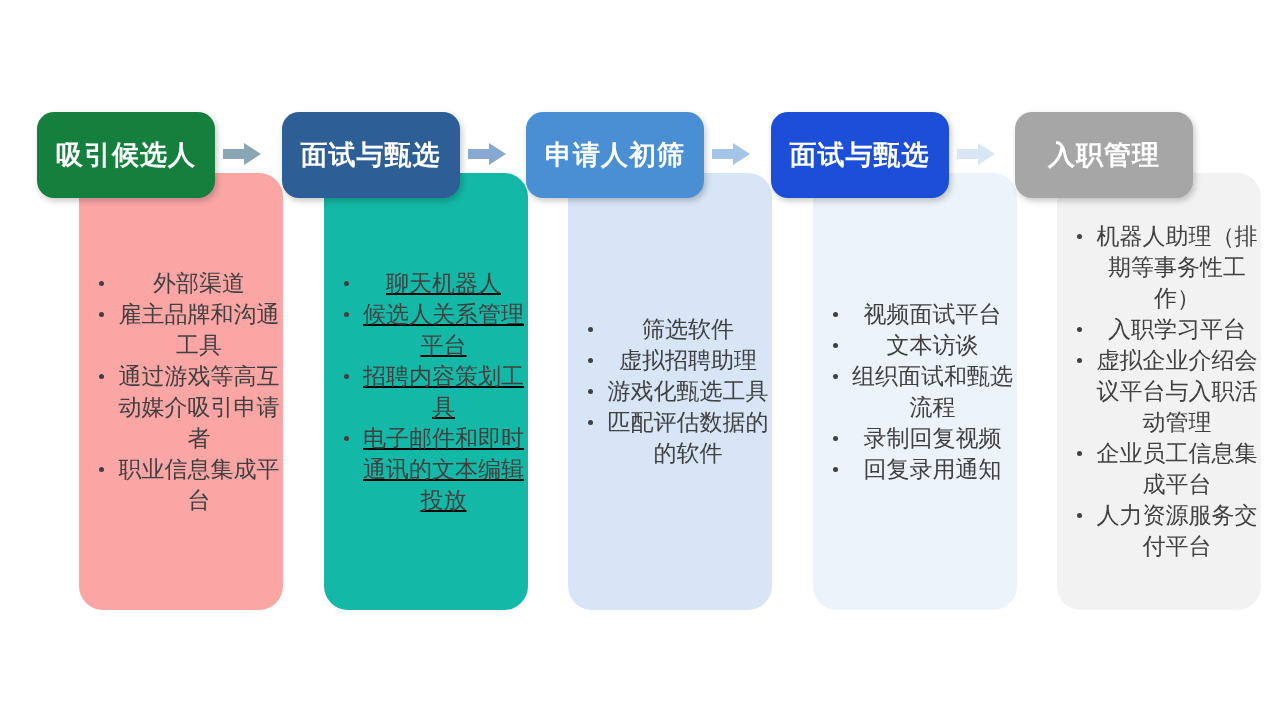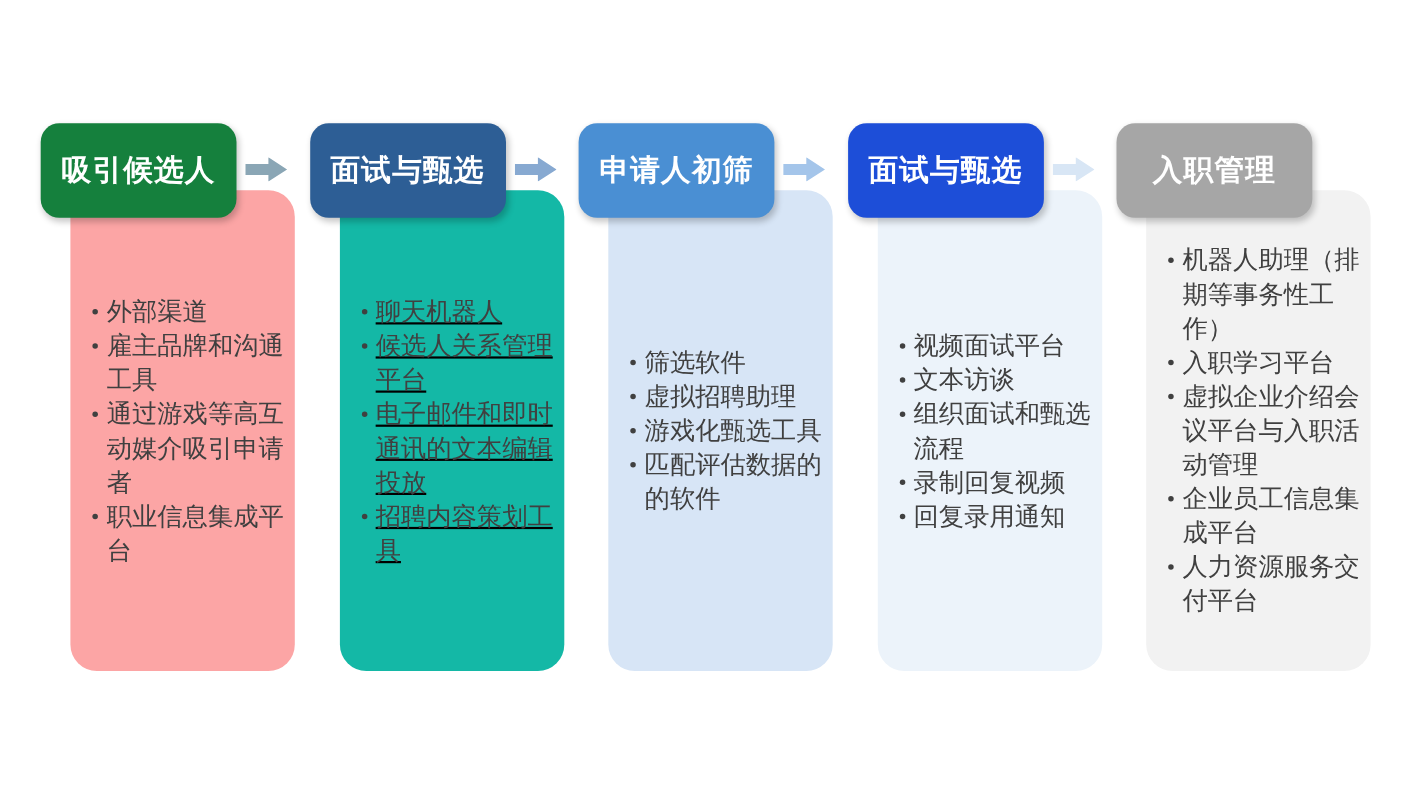--- a/index.html
+++ b/index.html
@@ -36,28 +36,29 @@
   }
   .stage-title {
     color: #ffffff;
     font-size: 27px;
     font-weight: 700;
     letter-spacing: 1px;
     white-space: nowrap;
   }
   .stage-body {
     position: absolute;
-    left: 1px;
+    left: 16px;
     top: 61px;
     width: 204px;
     height: 437px;
     border-radius: 24px;
     display: flex;
     align-items: center;
     z-index: 1;
+    text-align: center;
   }
   .stage-items {
     list-style: none;
     margin: 0;
     padding: 0 0 0 19px;
   }
   .stage-items li {
     position: relative;
     padding-left: 14px;
     width: 174px;
@@ -103,22 +104,22 @@
     </div>
     <svg class="flow-arrow" width="38" height="22" viewBox="0 0 38 22" aria-hidden="true">
       <path d="M0 6 H21 V0 L38 11 L21 22 V16 H0 Z" fill="#8aa6b5"></path>
     </svg>
   </div>
       <div class="stage" style="left: 307.5px;">
     <div class="stage-body" style="background: #14b8a6; text-decoration: underline;">
       <ul class="stage-items">
             <li>聊天机器人</li>
             <li>候选人关系管理平台</li>
+            <li>招聘内容策划工具</li>
             <li>电子邮件和即时通讯的文本编辑投放</li>
-            <li>招聘内容策划工具</li>
           </ul>
     </div>
     <div class="stage-header" style="background: rgb(45, 94, 149);">
       <span class="stage-title" style="color: rgb(255, 255, 255);">面试与甄选</span>
     </div>
     <svg class="flow-arrow" width="38" height="22" viewBox="0 0 38 22" aria-hidden="true">
       <path d="M0 6 H21 V0 L38 11 L21 22 V16 H0 Z" fill="#87a9d1"></path>
     </svg>
   </div>
       <div class="stage" style="left: 552px;">

